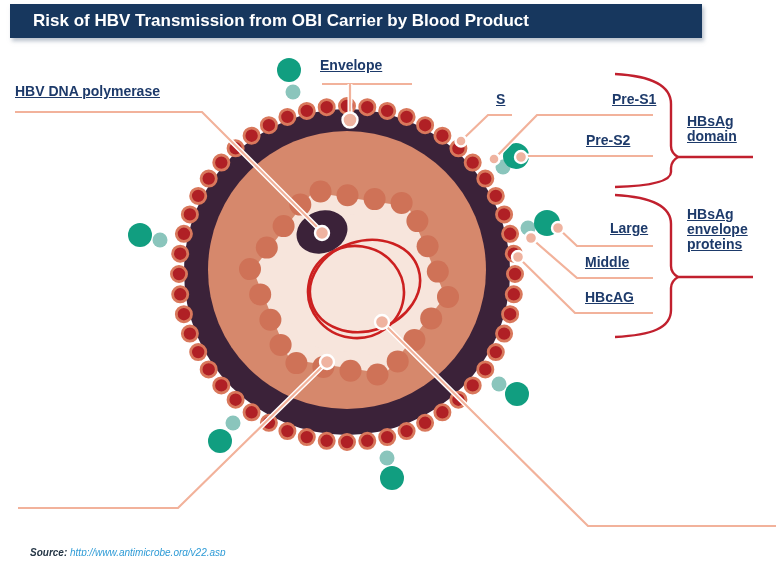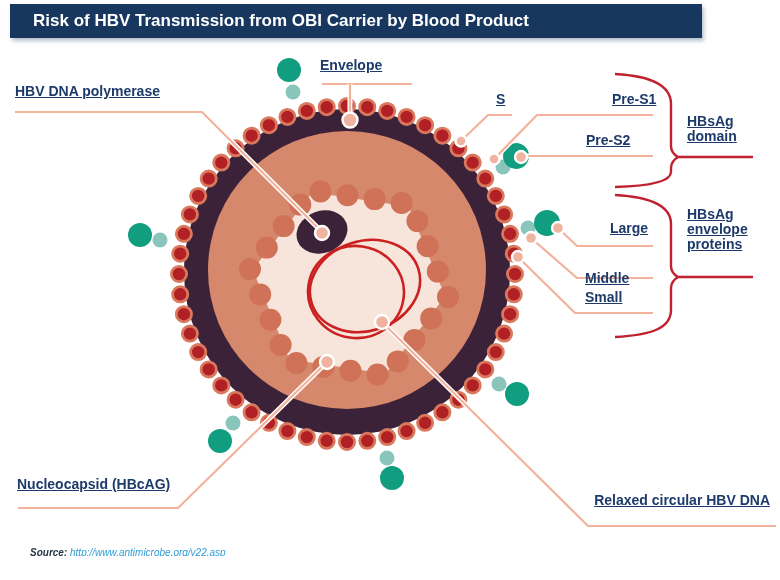--- a/index.html
+++ b/index.html
@@ -196,25 +196,23 @@
   <div class="titlebar">Risk of HBV Transmission from OBI Carrier by Blood Product</div>
 
   <div class="diagram-label" style="left:15px;top:84px;text-align:center;">HBV DNA polymerase</div>
   <div class="diagram-label" style="left:320px;top:58px;">Envelope</div>
   <div class="diagram-label" style="left:496px;top:92px;">S</div>
   <div class="diagram-label" style="left:586px;top:92px;margin-left:26px;">Pre-S1</div>
   <div class="diagram-label" style="left:586px;top:133px;text-align:right;">Pre-S2</div>
   <div class="diagram-label" style="left:687px;top:114px;">HBsAg
 domain</div>
   <div class="diagram-label" style="left:610px;top:221px;">Large</div>
-  <div class="diagram-label" style="left:585px;top:255px;margin-top:16px;">Middle</div>
-  <div class="diagram-label" style="left:585px;top:290px;">Small</div>
+  <div class="diagram-label" style="left:585px;top:255px;">Middle</div>
+  <div class="diagram-label" style="left:585px;top:290px;">HBcAG</div>
   <div class="diagram-label" style="left:687px;top:207px;">HBsAg
 envelope
 proteins</div>
-  <div class="diagram-label" style="left:17px;top:477px;">Nucleocapsid (HBcAG)</div>
-  <div class="diagram-label" style="left:590px;top:493px;width:180px;text-align:right;">Relaxed circular HBV DNA</div>
 
   <div class="source-line">
     <span class="prefix">Source:</span>
     <a href="#">http://www.antimicrobe.org/v22.asp</a>
   </div>
 </div>
 
 </body></html>

